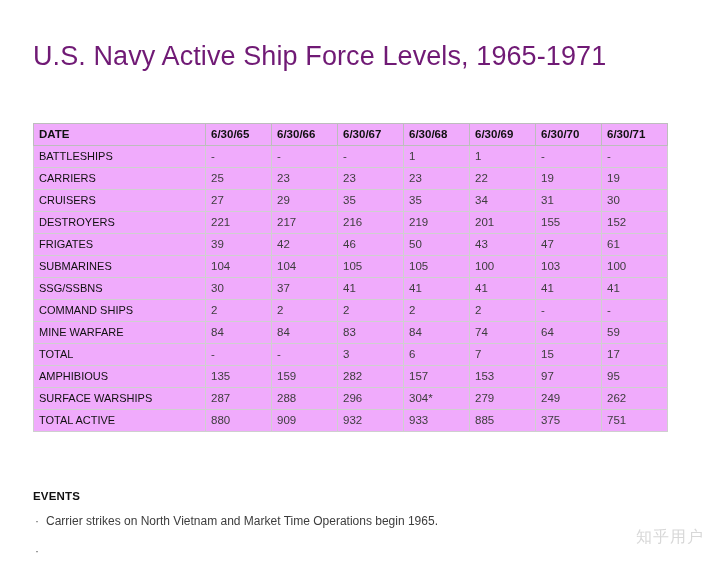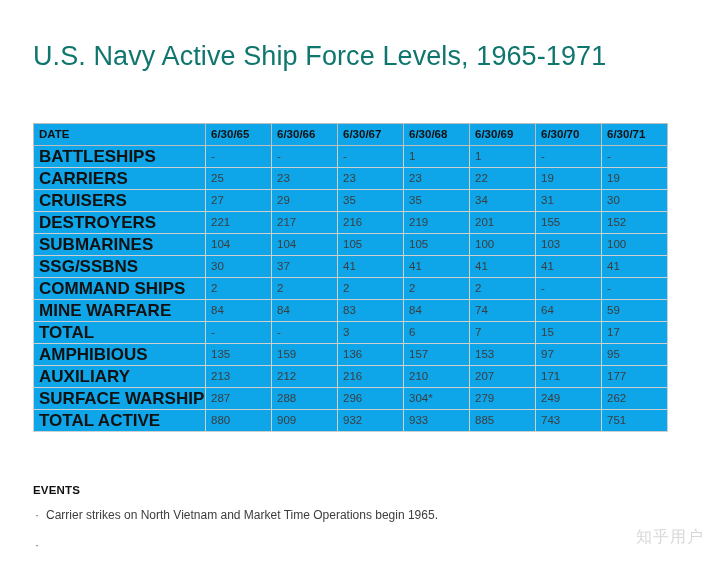--- a/index.html
+++ b/index.html
@@ -25,37 +25,37 @@
   }
 
   
   .page-title {
     position: absolute;
     left: 33px;
     top: 21px;
     font-size: 27px;
     font-weight: 400;
     letter-spacing: 0.1px;
-    color: #0f766e;
+    color: #701a75;
     line-height: 34px;
     white-space: nowrap;
   }
 
   
   .table-wrap {
     position: absolute;
     left: 33px;
     top: 123px;
     width: 634px;
   }
   table.force-levels {
     border-collapse: collapse;
     width: 634px;
     table-layout: fixed;
-    background: #0ea5e9;
+    background: #f0abfc;
   }
   table.force-levels col.label-col { width: 172px; }
   table.force-levels col.data-col  { width: 66px; }
 
   table.force-levels th,
   table.force-levels td {
     border: 1px solid #cfcfcf;
     height: 21px;
     padding: 0 0 0 5px;
     font-size: 11.5px;
@@ -65,42 +65,42 @@
     overflow: hidden;
     white-space: nowrap;
   }
   table.force-levels thead th {
     font-weight: bold;
     color: #111111;
     font-size: 11.5px;
     border-color: #bdbdbd;
   }
   table.force-levels tbody th.row-label {
-    font-weight: bold;
+    font-weight: normal;
     color: #111111;
-    font-size: 17px;
+    font-size: 11px;
   }
   table.force-levels tbody td.value {
     font-weight: normal;
     color: #3d3d3d;
   }
 
   
   .events {
     position: absolute;
     left: 33px;
     top: 480px;
     width: 560px;
   }
   .events-heading {
     font-size: 11.5px;
     font-weight: bold;
     color: #111111;
     letter-spacing: 0.2px;
-    margin: 4px 0 10px 0;
+    margin: 10px 0 10px 0;
   }
   .events-list {
     list-style: none;
     margin: 0;
     padding: 0;
   }
   .events-list li {
     position: relative;
     padding-left: 13px;
     font-size: 12px;
@@ -196,20 +196,30 @@
             <th class="row-label">DESTROYERS</th>
             <td class="value">221</td>
             <td class="value">217</td>
             <td class="value">216</td>
             <td class="value">219</td>
             <td class="value">201</td>
             <td class="value">155</td>
             <td class="value">152</td>
           </tr>
           <tr>
+            <th class="row-label">FRIGATES</th>
+            <td class="value">39</td>
+            <td class="value">42</td>
+            <td class="value">46</td>
+            <td class="value">50</td>
+            <td class="value">43</td>
+            <td class="value">47</td>
+            <td class="value">61</td>
+          </tr>
+          <tr>
             <th class="row-label">SUBMARINES</th>
             <td class="value">104</td>
             <td class="value">104</td>
             <td class="value">105</td>
             <td class="value">105</td>
             <td class="value">100</td>
             <td class="value">103</td>
             <td class="value">100</td>
           </tr>
           <tr>
@@ -249,54 +259,44 @@
             <td class="value">3</td>
             <td class="value">6</td>
             <td class="value">7</td>
             <td class="value">15</td>
             <td class="value">17</td>
           </tr>
           <tr>
             <th class="row-label">AMPHIBIOUS</th>
             <td class="value">135</td>
             <td class="value">159</td>
-            <td class="value">136</td>
+            <td class="value">282</td>
             <td class="value">157</td>
             <td class="value">153</td>
             <td class="value">97</td>
             <td class="value">95</td>
-          </tr>
-          <tr>
-            <th class="row-label">AUXILIARY</th>
-            <td class="value">213</td>
-            <td class="value">212</td>
-            <td class="value">216</td>
-            <td class="value">210</td>
-            <td class="value">207</td>
-            <td class="value">171</td>
-            <td class="value">177</td>
           </tr>
           <tr>
             <th class="row-label">SURFACE WARSHIPS</th>
             <td class="value">287</td>
             <td class="value">288</td>
             <td class="value">296</td>
             <td class="value">304*</td>
             <td class="value">279</td>
             <td class="value">249</td>
             <td class="value">262</td>
           </tr>
           <tr>
             <th class="row-label">TOTAL ACTIVE</th>
             <td class="value">880</td>
             <td class="value">909</td>
             <td class="value">932</td>
             <td class="value">933</td>
             <td class="value">885</td>
-            <td class="value">743</td>
+            <td class="value">375</td>
             <td class="value">751</td>
           </tr>
         </tbody>
     </table>
   </div>
 
   <div class="events">
     <div class="events-heading">EVENTS</div>
     <ul class="events-list" id="events-list">
         <li><span class="bullet">·</span><span>Carrier strikes on North Vietnam and Market Time Operations begin 1965.</span></li>

